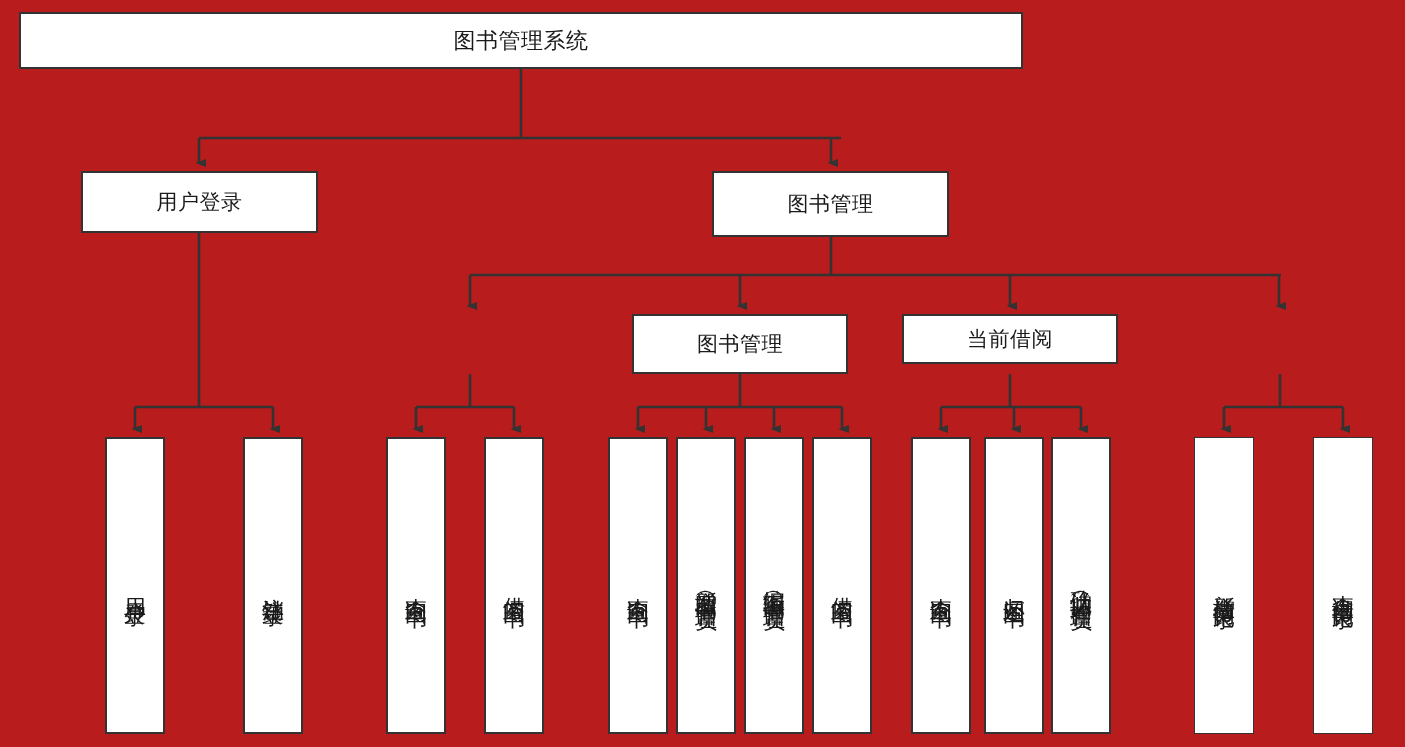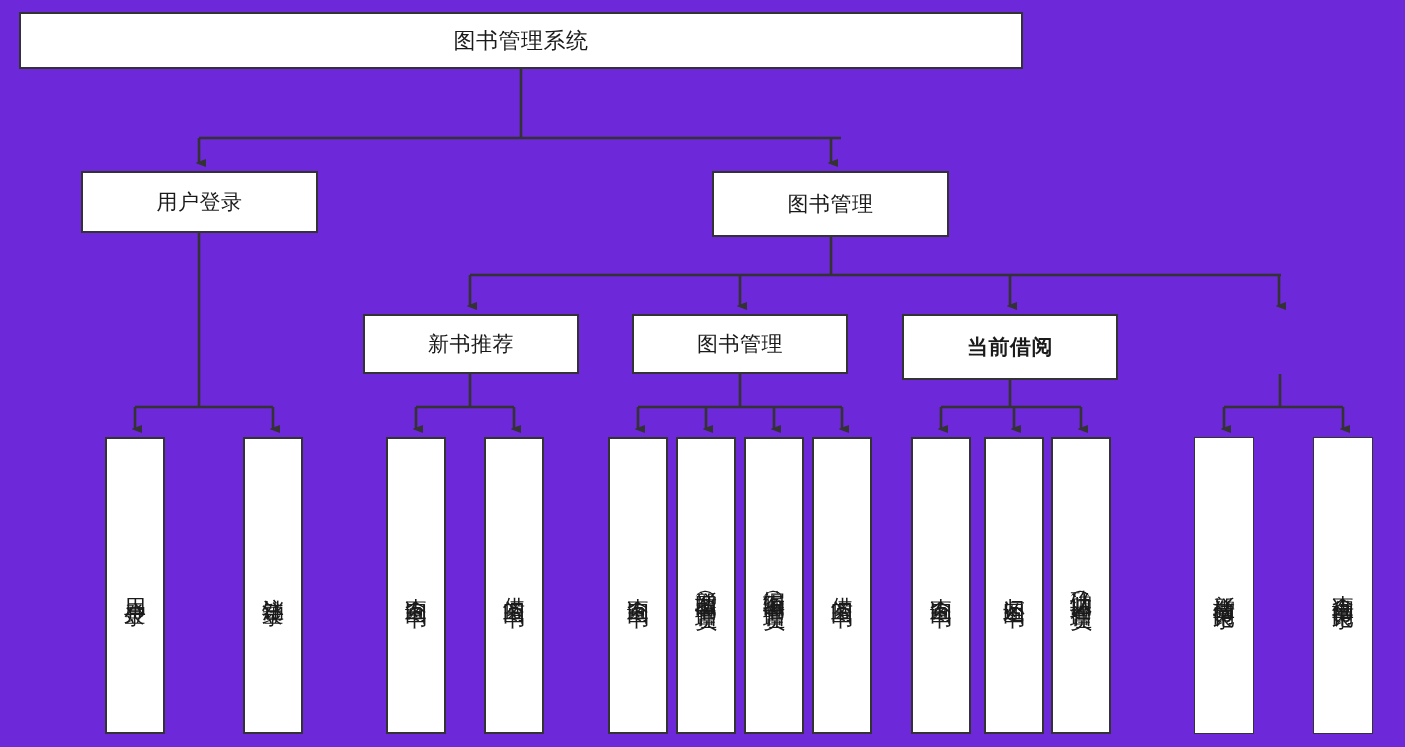--- a/index.html
+++ b/index.html
@@ -7,21 +7,21 @@
     padding: 0;
     background: #ffffff;
   }
   body {
     font-family: "DejaVu Sans", "Liberation Sans", sans-serif;
   }
   #canvas {
     position: relative;
     width: 1405px;
     height: 747px;
-    background: #6d28d9;
+    background: #b91c1c;
     overflow: hidden;
   }
   svg.edges {
     position: absolute;
     left: 0;
     top: 0;
     width: 1405px;
     height: 747px;
     pointer-events: none;
   }
@@ -129,27 +129,24 @@
     <span class="label">图书管理系统</span>
   </div>
 
   <div class="node horiz" id="node-l2-0" style="left: 81px; top: 171px; width: 237px; height: 62px;">
     <span class="label">用户登录</span>
   </div>
   <div class="node horiz" id="node-l2-1" style="left: 712px; top: 171px; width: 237px; height: 66px;">
     <span class="label">图书管理</span>
   </div>
 
-  <div class="node horiz" id="node-l3-0" style="left: 363px; top: 314px; width: 216px; height: 60px;">
-    <span class="label">新书推荐</span>
-  </div>
   <div class="node horiz" id="node-l3-1" style="left: 632px; top: 314px; width: 216px; height: 60px;">
     <span class="label">图书管理</span>
   </div>
-  <div class="node horiz" id="node-l3-2" style="left: 902px; top: 314px; width: 216px; height: 66px; font-weight: bold;">
+  <div class="node horiz" id="node-l3-2" style="left: 902px; top: 314px; width: 216px; height: 50px;">
     <span class="label">当前借阅</span>
   </div>
 
   <div class="node vert" id="node-leaf-0" style="left: 105px; top: 437px; width: 60px; height: 297px;">
     <span class="label">用户登录</span>
   </div>
   <div class="node vert" id="node-leaf-1" style="left: 243px; top: 437px; width: 60px; height: 297px;">
     <span class="label">注销登录</span>
   </div>
   <div class="node vert" id="node-leaf-2" style="left: 386px; top: 437px; width: 60px; height: 297px;">

